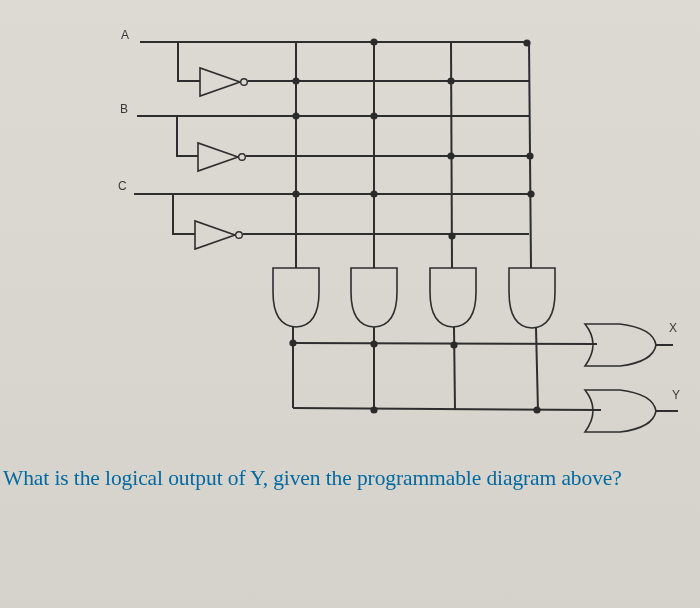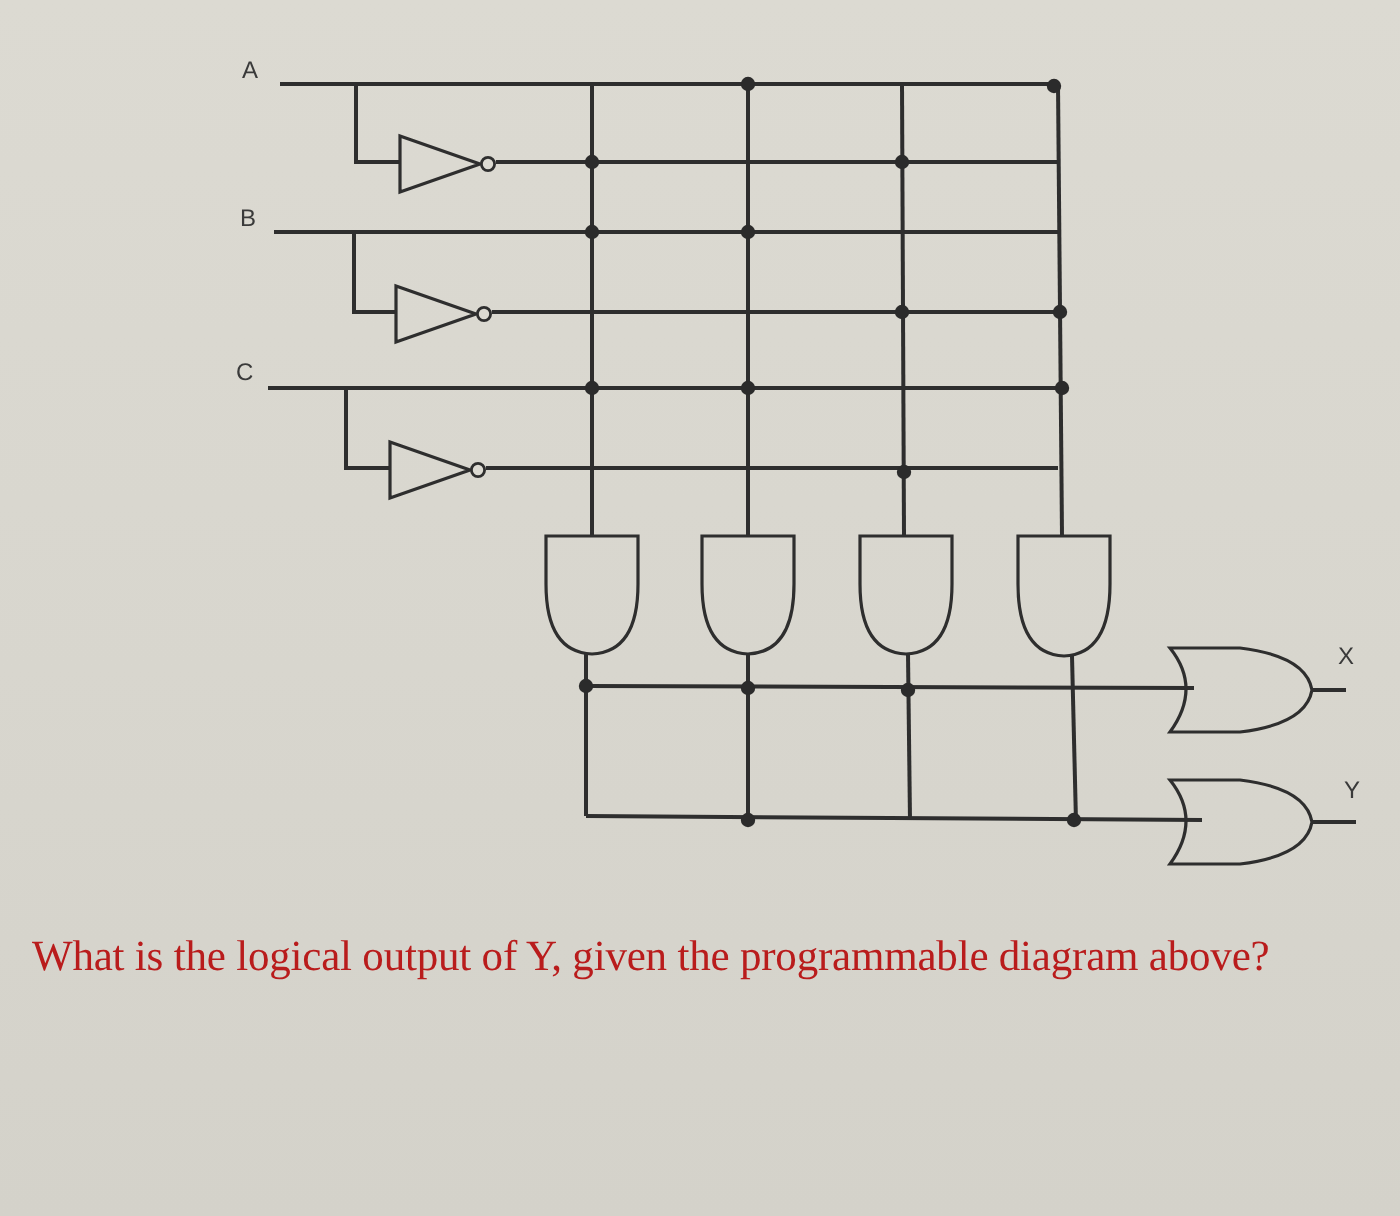--- a/index.html
+++ b/index.html
@@ -14,23 +14,23 @@
   .wire { stroke: #2e2e2e; stroke-width: 2; fill: none; }
   .gate { stroke: #2e2e2e; stroke-width: 1.6; fill: none; }
   .dot { fill: #2b2b2b; }
   .bubble { stroke: #2e2e2e; stroke-width: 1.4; fill: #dcdad2; }
   .label {
     position: absolute;
     font-family: "Liberation Sans", sans-serif;
     font-size: 12px; color: #3a3a3a;
   }
   .question {
-    position: absolute; left: 16px; top: 466px;
+    position: absolute; left: 3px; top: 466px;
     font-family: "Liberation Serif", serif;
-    font-size: 21.5px; color: #b91c1c;
+    font-size: 21.5px; color: #0369a1;
     white-space: nowrap; letter-spacing: -0.1px;
   }
 </style>
 </head>
 <body>
 
 <svg id="diagram" width="700" height="440" viewBox="0 0 700 440" xmlns="http://www.w3.org/2000/svg">
 
   <g>
 

